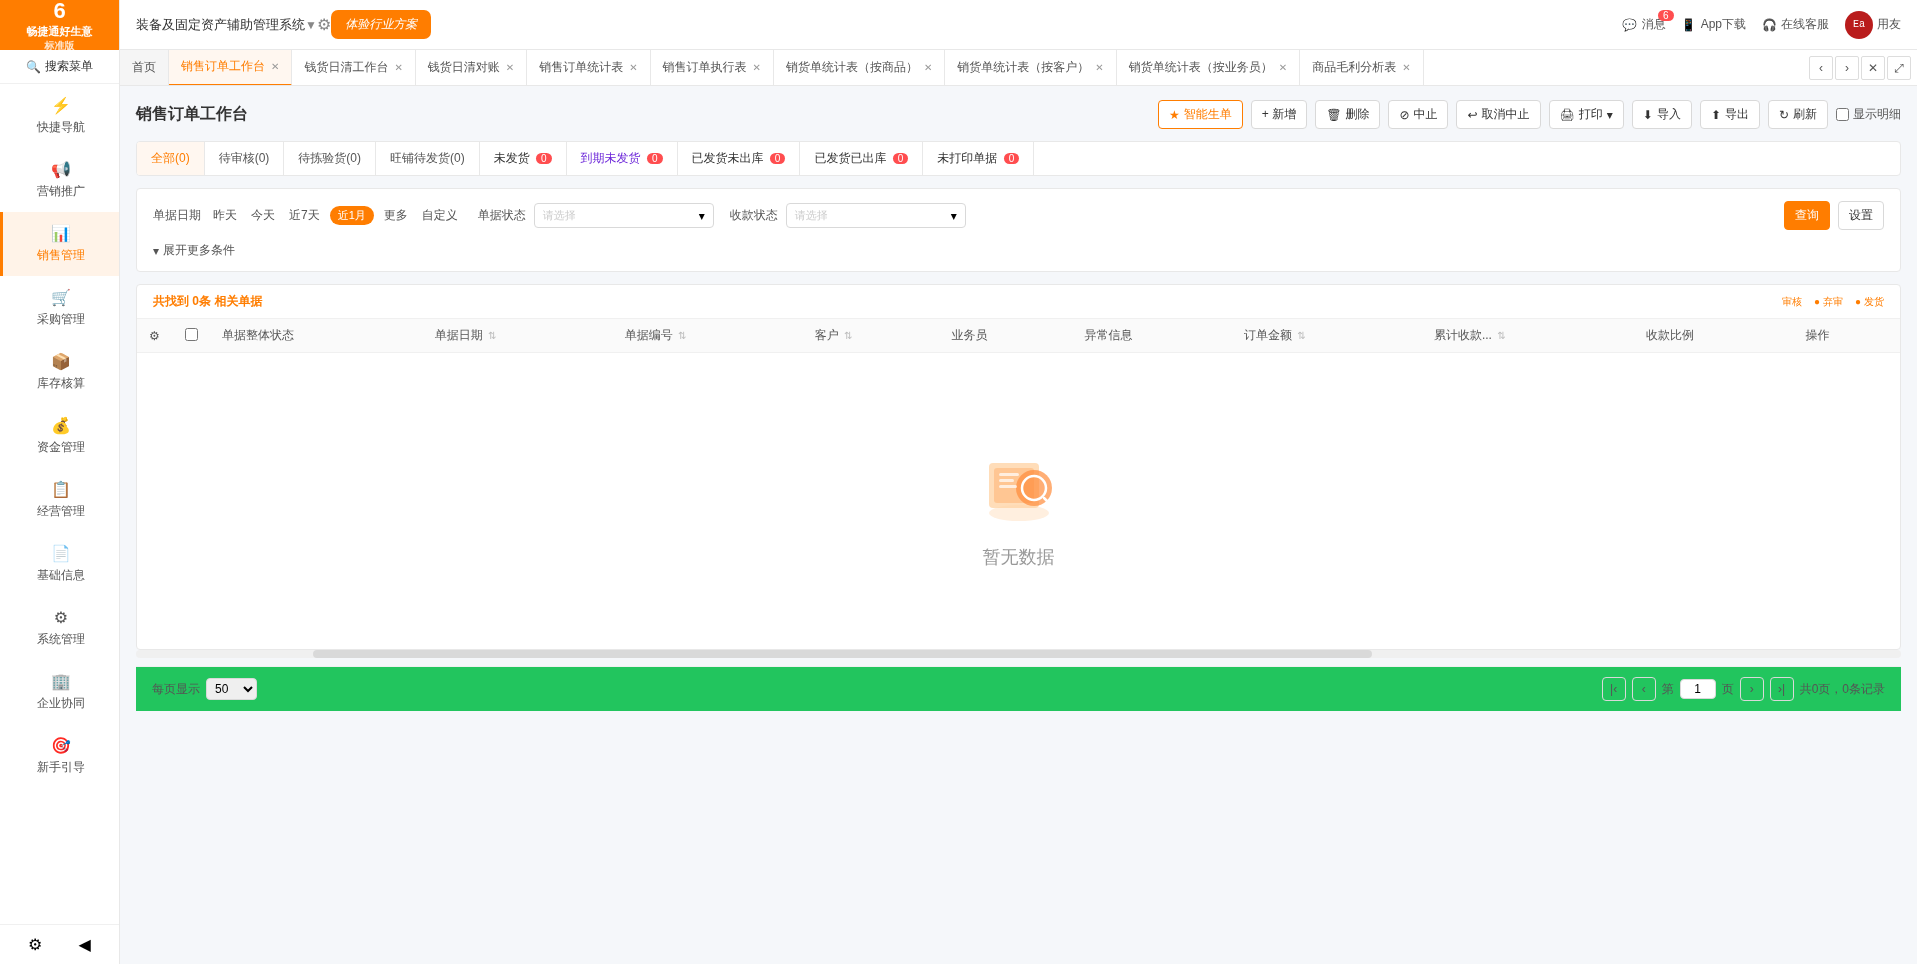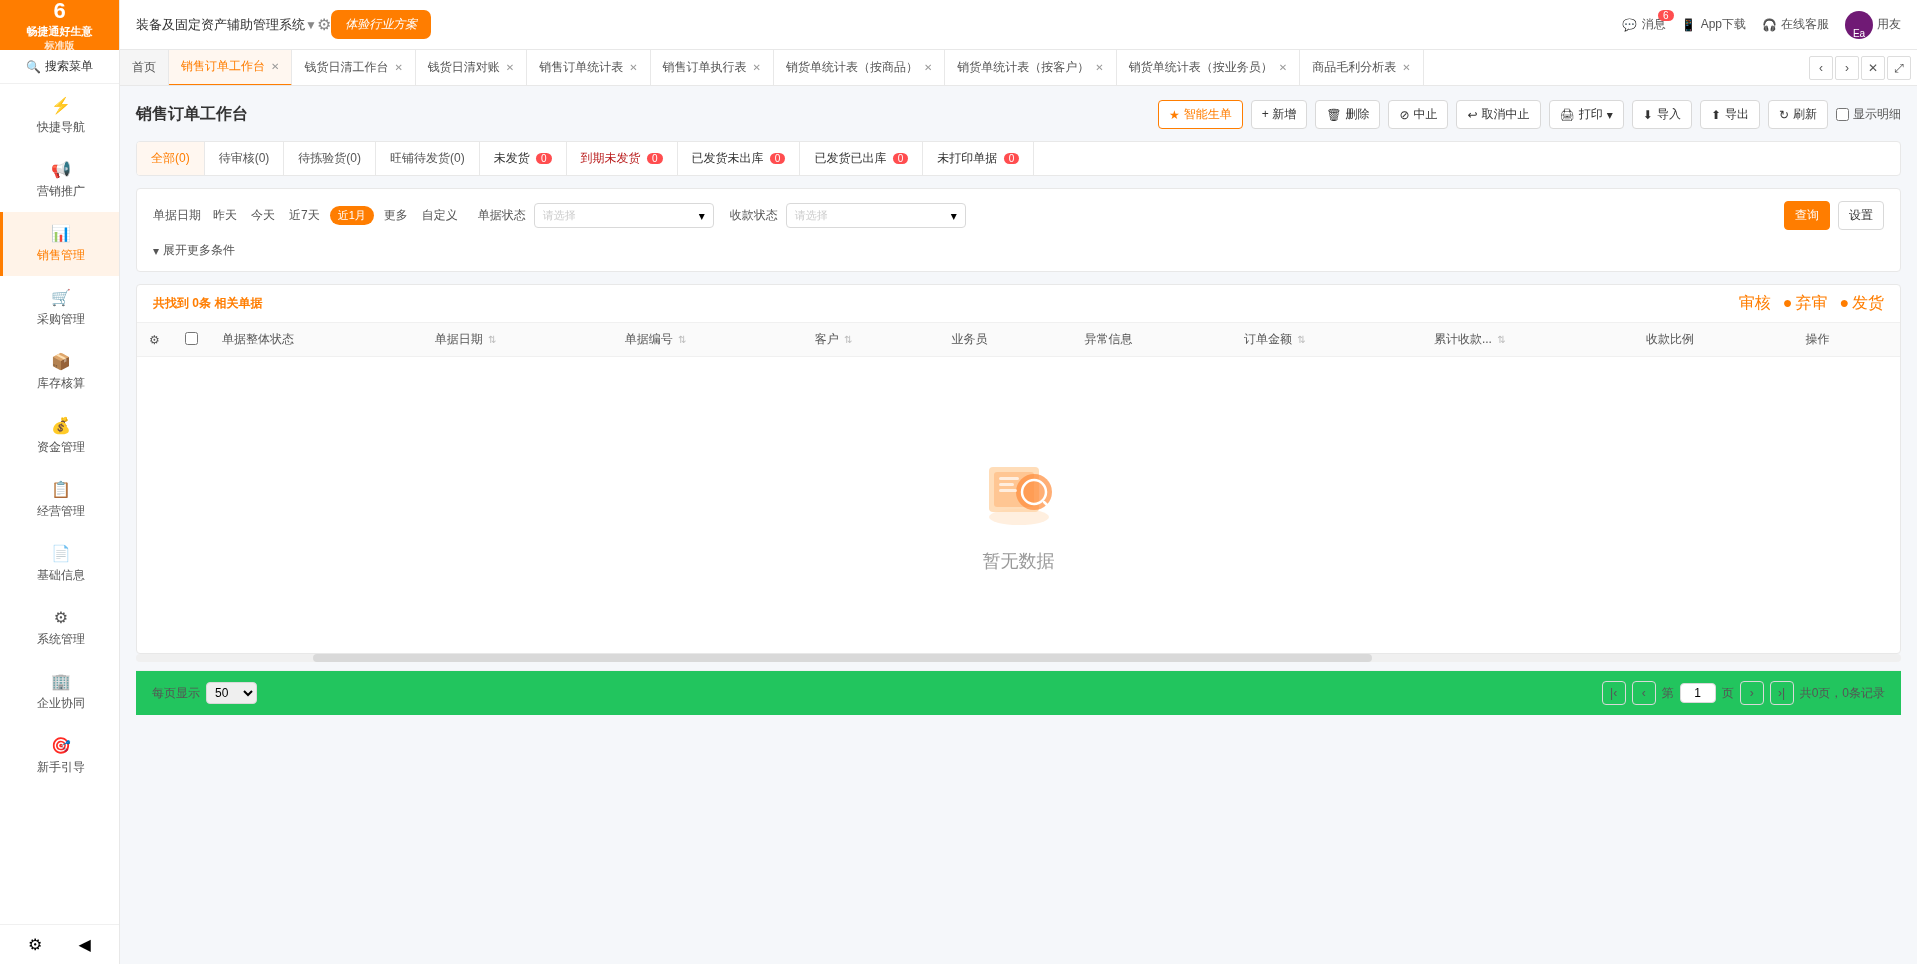--- a/index.html
+++ b/index.html
@@ -16,21 +16,21 @@
 
     
     .main { flex: 1; display: flex; flex-direction: column; height: 964px; overflow: hidden; }
 
     
     .topbar { height: 50px; background: white; border-bottom: 1px solid #e8e8e8; display: flex; align-items: center; padding: 0 16px; flex-shrink: 0; }
     .topbar-btn-industry { background: #ff7d00; color: white; border: none; border-radius: 7px; padding: 6px 14px; font-size: 12px; cursor: pointer; font-style: italic; }
     .topbar-icons { display: flex; align-items: center; gap: 16px; margin-left: auto; }
     .topbar-icon-item { display: flex; align-items: center; gap: 4px; font-size: 12px; color: #555; cursor: pointer; position: relative; }
     .badge { background: #ff4d4f; color: white; border-radius: 10px; font-size: 10px; padding: 0 4px; min-width: 16px; text-align: center; position: absolute; top: -6px; right: -8px; }
-    .topbar-avatar { width: 28px; height: 28px; background: #701a75; border-radius: 50%; display: flex; align-items: flex-end; justify-content: center; color: white; font-size: 12px; }
+    .topbar-avatar { width: 28px; height: 28px; background: #b91c1c; border-radius: 50%; display: flex; align-items: center; justify-content: center; color: white; font-size: 12px; font-family: Liberation Mono, monospace; }
 
     
     .tabbar { height: 36px; background: white; border-bottom: 1px solid #e8e8e8; display: flex; align-items: center; flex-shrink: 0; overflow: hidden; }
     .tab-item { display: flex; align-items: center; padding: 0 12px; height: 36px; font-size: 12px; color: #555; cursor: pointer; white-space: nowrap; border-right: 1px solid #e8e8e8; gap: 6px; flex-shrink: 0; }
     .tab-item.active { color: #ff7d00; background: #fff7f0; border-bottom: 2px solid #ff7d00; }
     .tab-home { background: #f5f5f5; }
     .tab-close { font-size: 10px; color: #999; }
     .tab-nav-btns { display: flex; align-items: center; margin-left: auto; padding: 0 6px; gap: 2px; }
     .tab-nav-btn { width: 24px; height: 24px; display: flex; align-items: center; justify-content: center; cursor: pointer; color: #555; font-size: 12px; border: 1px solid #ddd; border-radius: 2px; }
 
@@ -59,21 +59,21 @@
     .date-btn.active { background: #ff7d00; color: white; border-radius: 10px; padding: 2px 8px; font-size: 11px; }
     .filter-select { border: 1px solid #d9d9d9; border-radius: 4px; padding: 4px 8px; font-size: 12px; min-width: 180px; display: flex; align-items: center; justify-content: space-between; cursor: pointer; background: white; }
     .expand-btn { display: flex; align-items: center; gap: 4px; color: #555; font-size: 12px; cursor: pointer; margin: 0 auto; padding: 6px 0 0; }
 
     
     .table-area { background: white; border-radius: 4px; border: 1px solid #e8e8e8; flex: 1; }
     .table-header-bar { display: flex; align-items: center; justify-content: space-between; padding: 8px 16px; border-bottom: 1px solid #f0f0f0; }
     .table-count { font-size: 12px; color: #555; }
     .table-count span { color: #ff7d00; font-weight: bold; }
     .table-actions { display: flex; gap: 12px; }
-    .table-action-btn { font-size: 16px; color: #555; cursor: pointer; display: flex; align-items: center; gap: 3px; font-family: Liberation Mono, monospace; }
+    .table-action-btn { font-size: 10px; color: #555; cursor: pointer; display: flex; align-items: center; gap: 3px; }
     .table-action-btn.audit { color: #ff7d00; }
     .table-action-btn.cancel-audit { color: #ff7d00; }
     .table-action-btn.ship { color: #ff7d00; }
 
     .data-table { width: 100%; border-collapse: collapse; }
     .data-table th { background: #fafafa; border-bottom: 1px solid #f0f0f0; padding: 8px 12px; text-align: left; font-size: 12px; color: #555; font-weight: normal; white-space: nowrap; }
     .data-table th .sort-icon { color: #bbb; font-size: 10px; margin-left: 2px; }
     .data-table td { padding: 8px 12px; border-bottom: 1px solid #f5f5f5; font-size: 12px; color: #333; }
     .th-checkbox { width: 36px; text-align: center; }
     .th-settings { width: 36px; }
@@ -308,21 +308,21 @@
         <span>待拣验货(0)</span>
       </div>
       <div class="sub-tab">
         <span>旺铺待发货(0)</span>
       </div>
       <div class="sub-tab">
         <span style="color:#333;">未发货</span>
         <span class="count-badge">0</span>
       </div>
       <div class="sub-tab">
-        <span style="color:#b91c1c;">到期未发货</span>
+        <span style="color:#6d28d9;">到期未发货</span>
         <span class="count-badge">0</span>
       </div>
       <div class="sub-tab">
         <span style="color:#333;">已发货未出库</span>
         <span class="count-badge">0</span>
       </div>
       <div class="sub-tab">
         <span style="color:#333;">已发货已出库</span>
         <span class="count-badge">0</span>
       </div>

